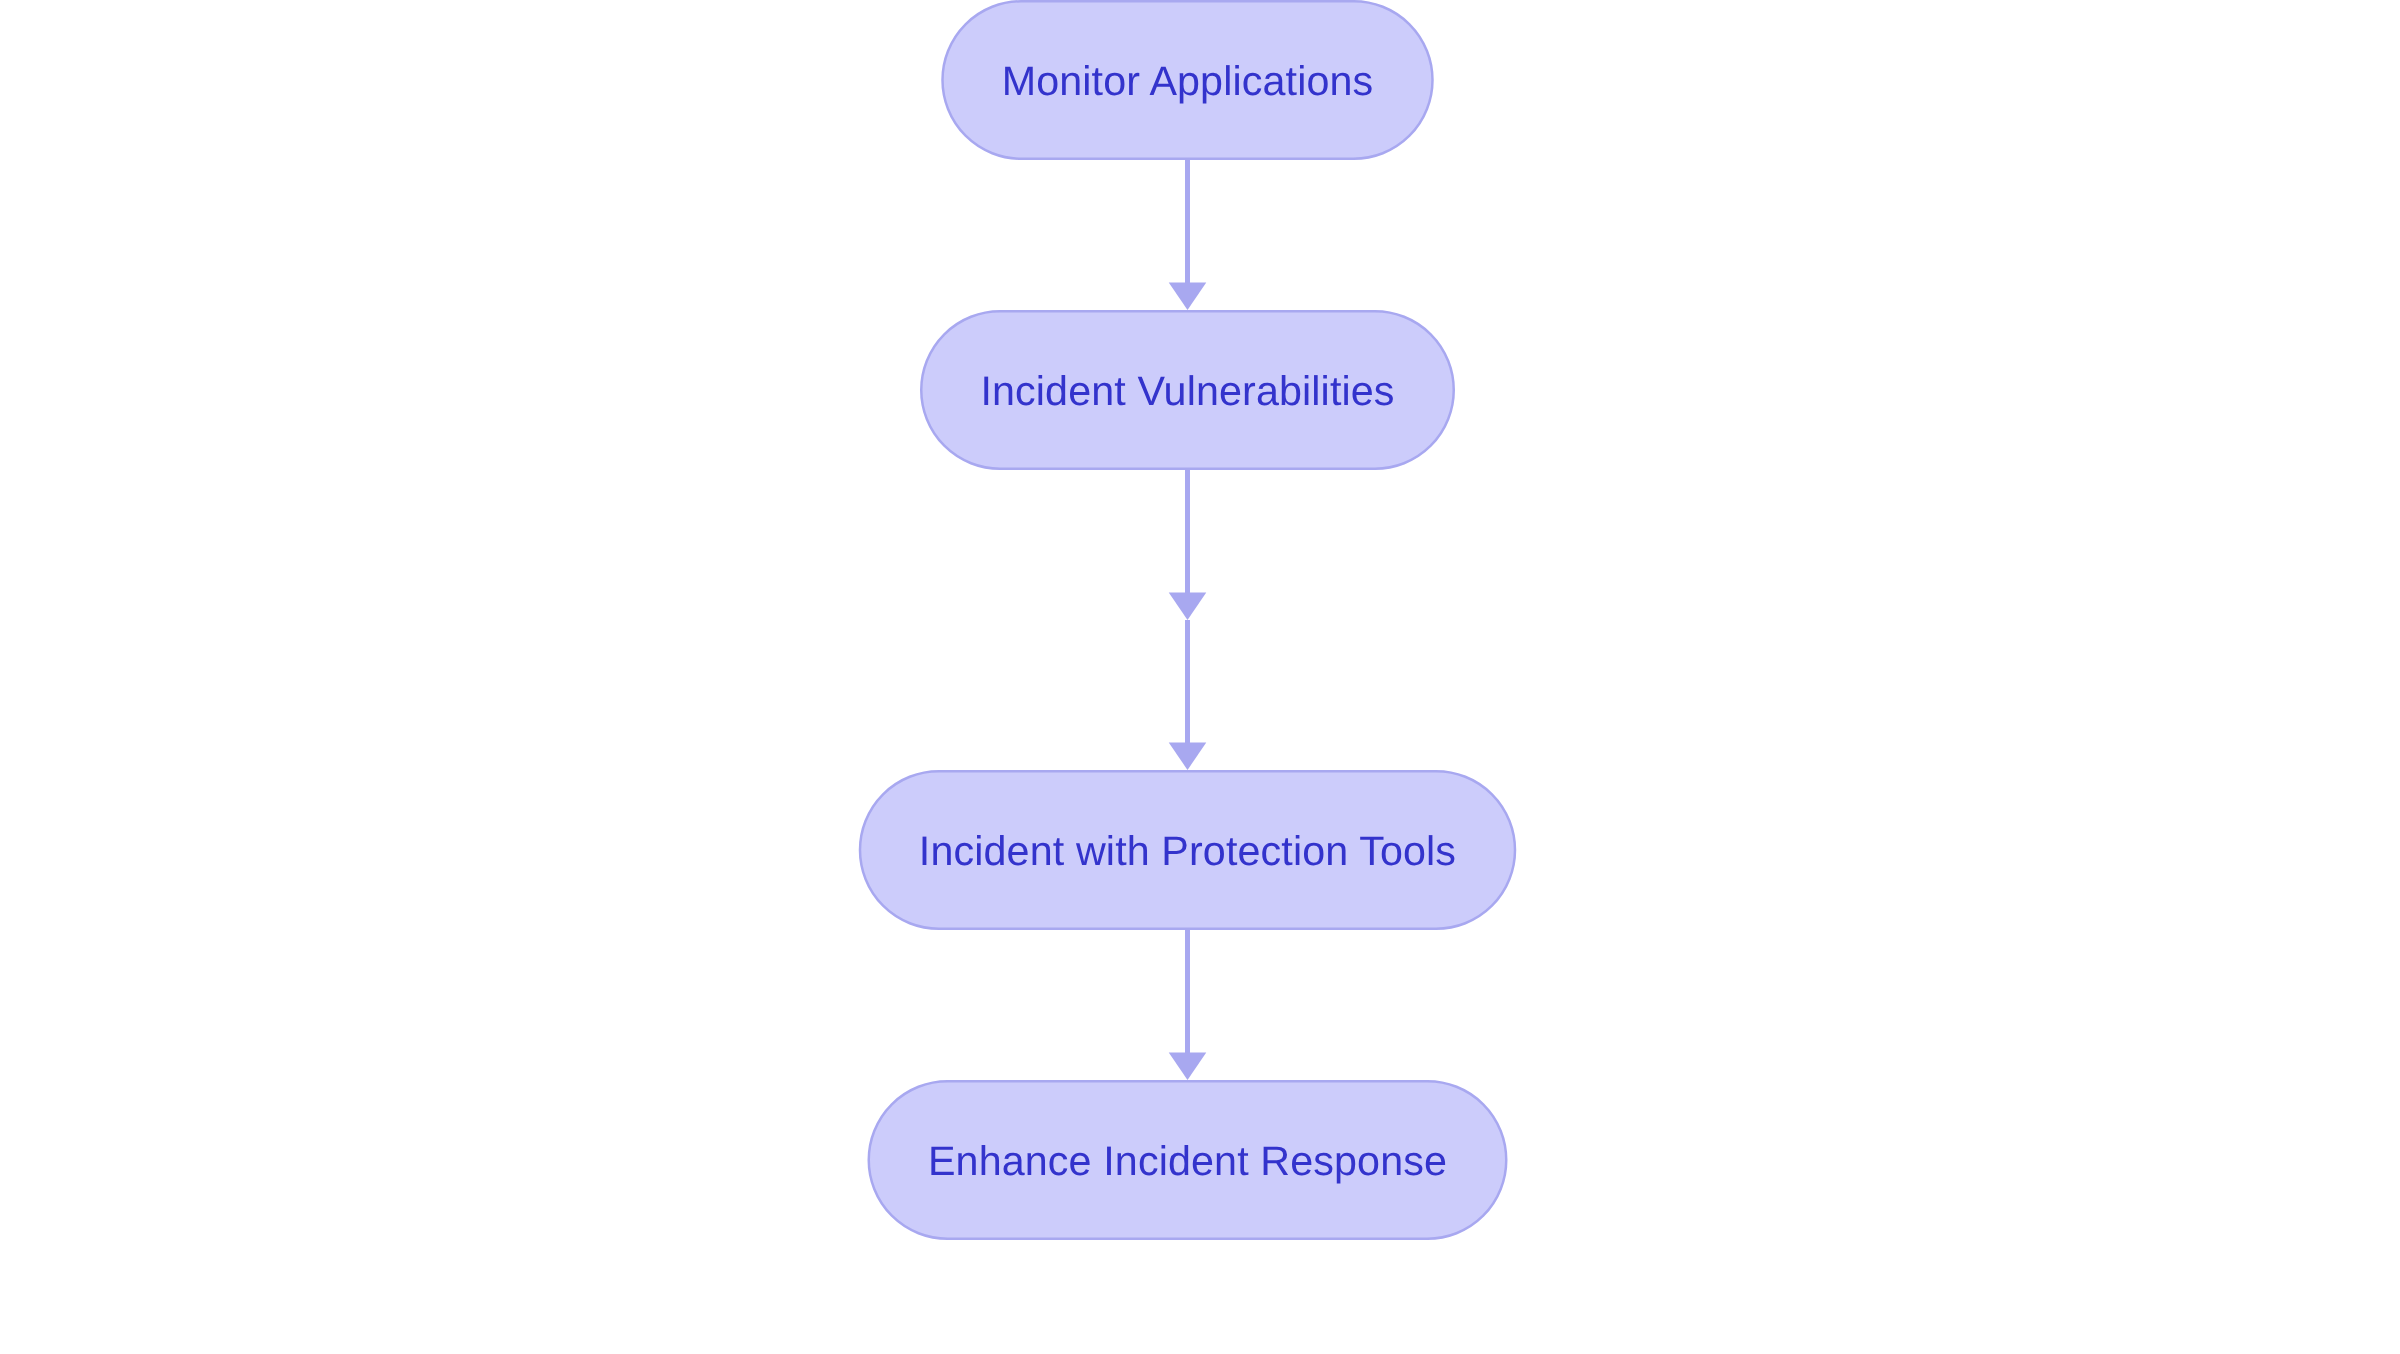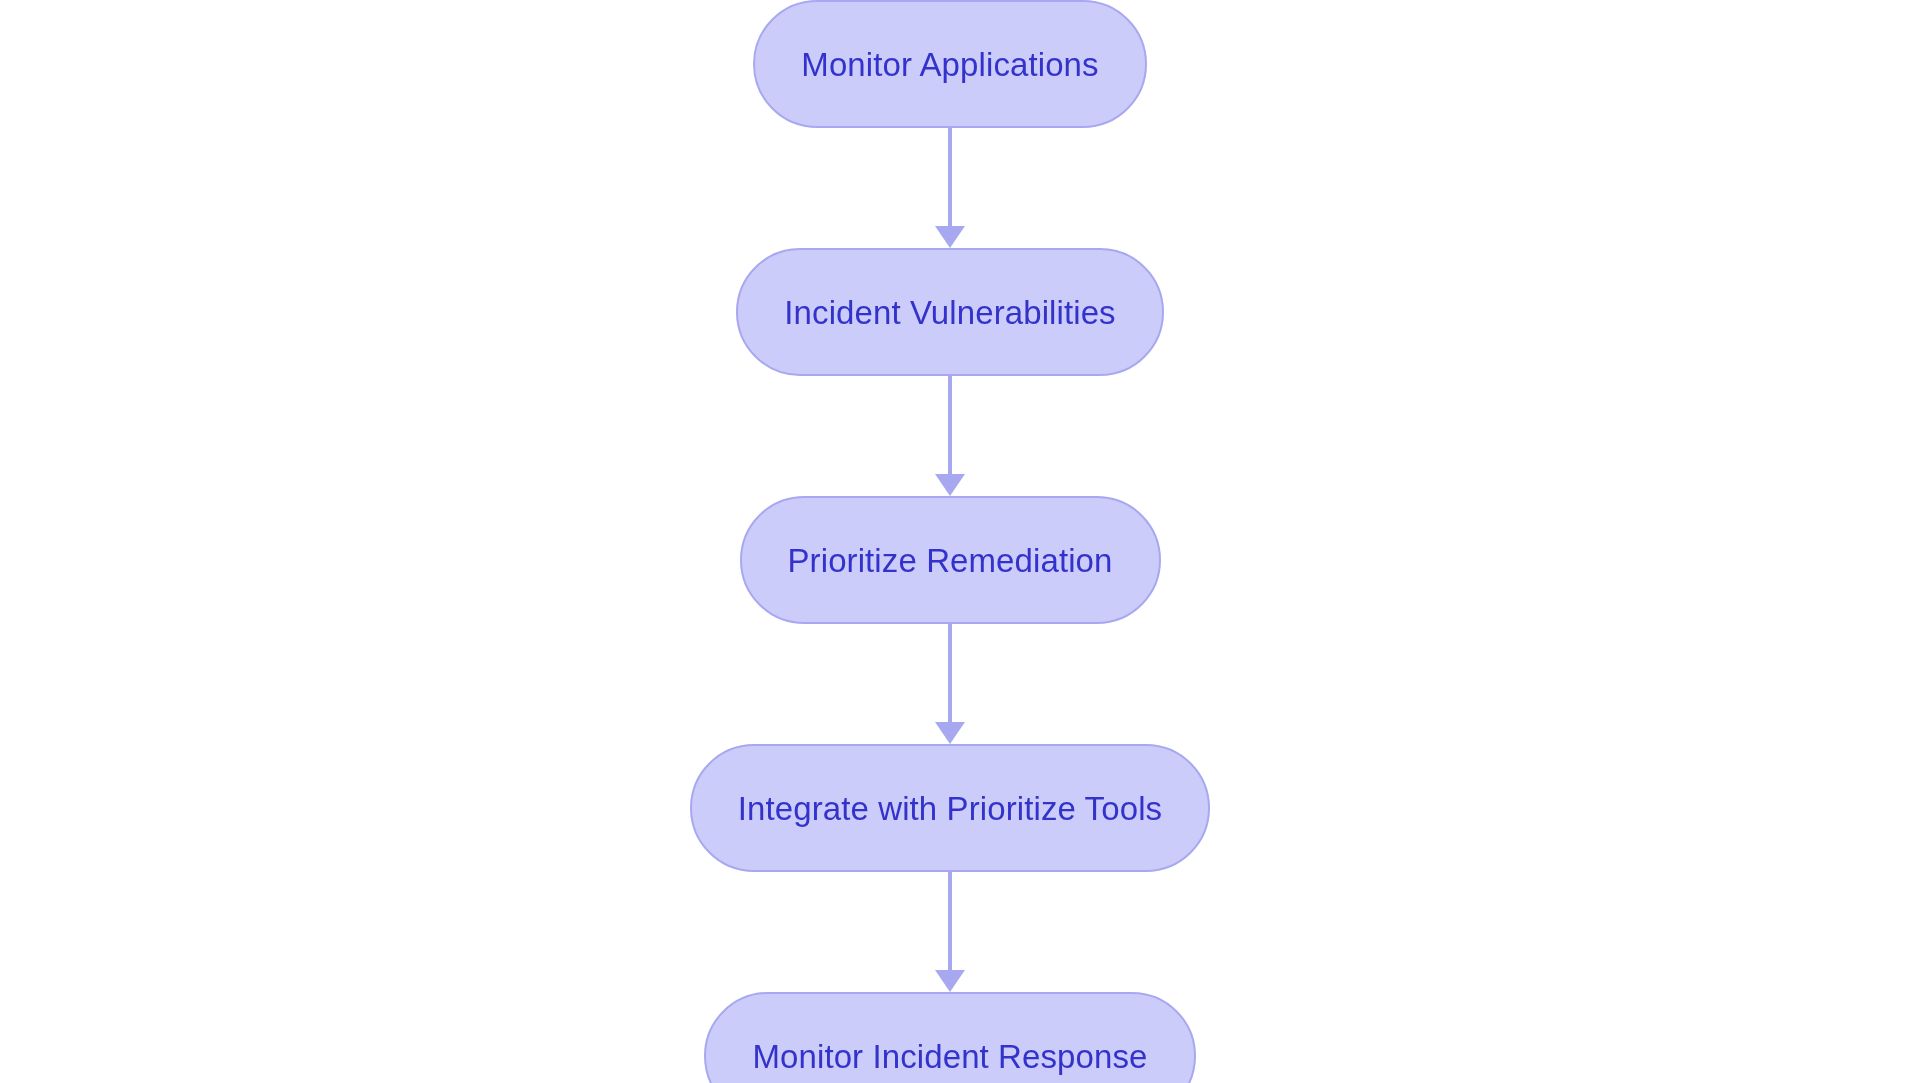--- a/index.html
+++ b/index.html
@@ -101,36 +101,33 @@
 
     <div class="node">
       <span class="node-label">Incident Vulnerabilities</span>
     </div>
 
     <div class="connector">
       <div class="line"></div>
       <div class="head"></div>
     </div>
 
+
+    <div class="connector">
+      <div class="line"></div>
+      <div class="head"></div>
+    </div>
+
     <div class="node">
-      <span class="node-label">Prioritize Remediation</span>
+      <span class="node-label">Incident with Protection Tools</span>
     </div>
 
     <div class="connector">
       <div class="line"></div>
       <div class="head"></div>
     </div>
 
     <div class="node">
-      <span class="node-label">Integrate with Prioritize Tools</span>
-    </div>
-
-    <div class="connector">
-      <div class="line"></div>
-      <div class="head"></div>
-    </div>
-
-    <div class="node">
-      <span class="node-label">Monitor Incident Response</span>
+      <span class="node-label">Enhance Incident Response</span>
     </div>
 
   </div>
 </div>
 
 </body></html>

